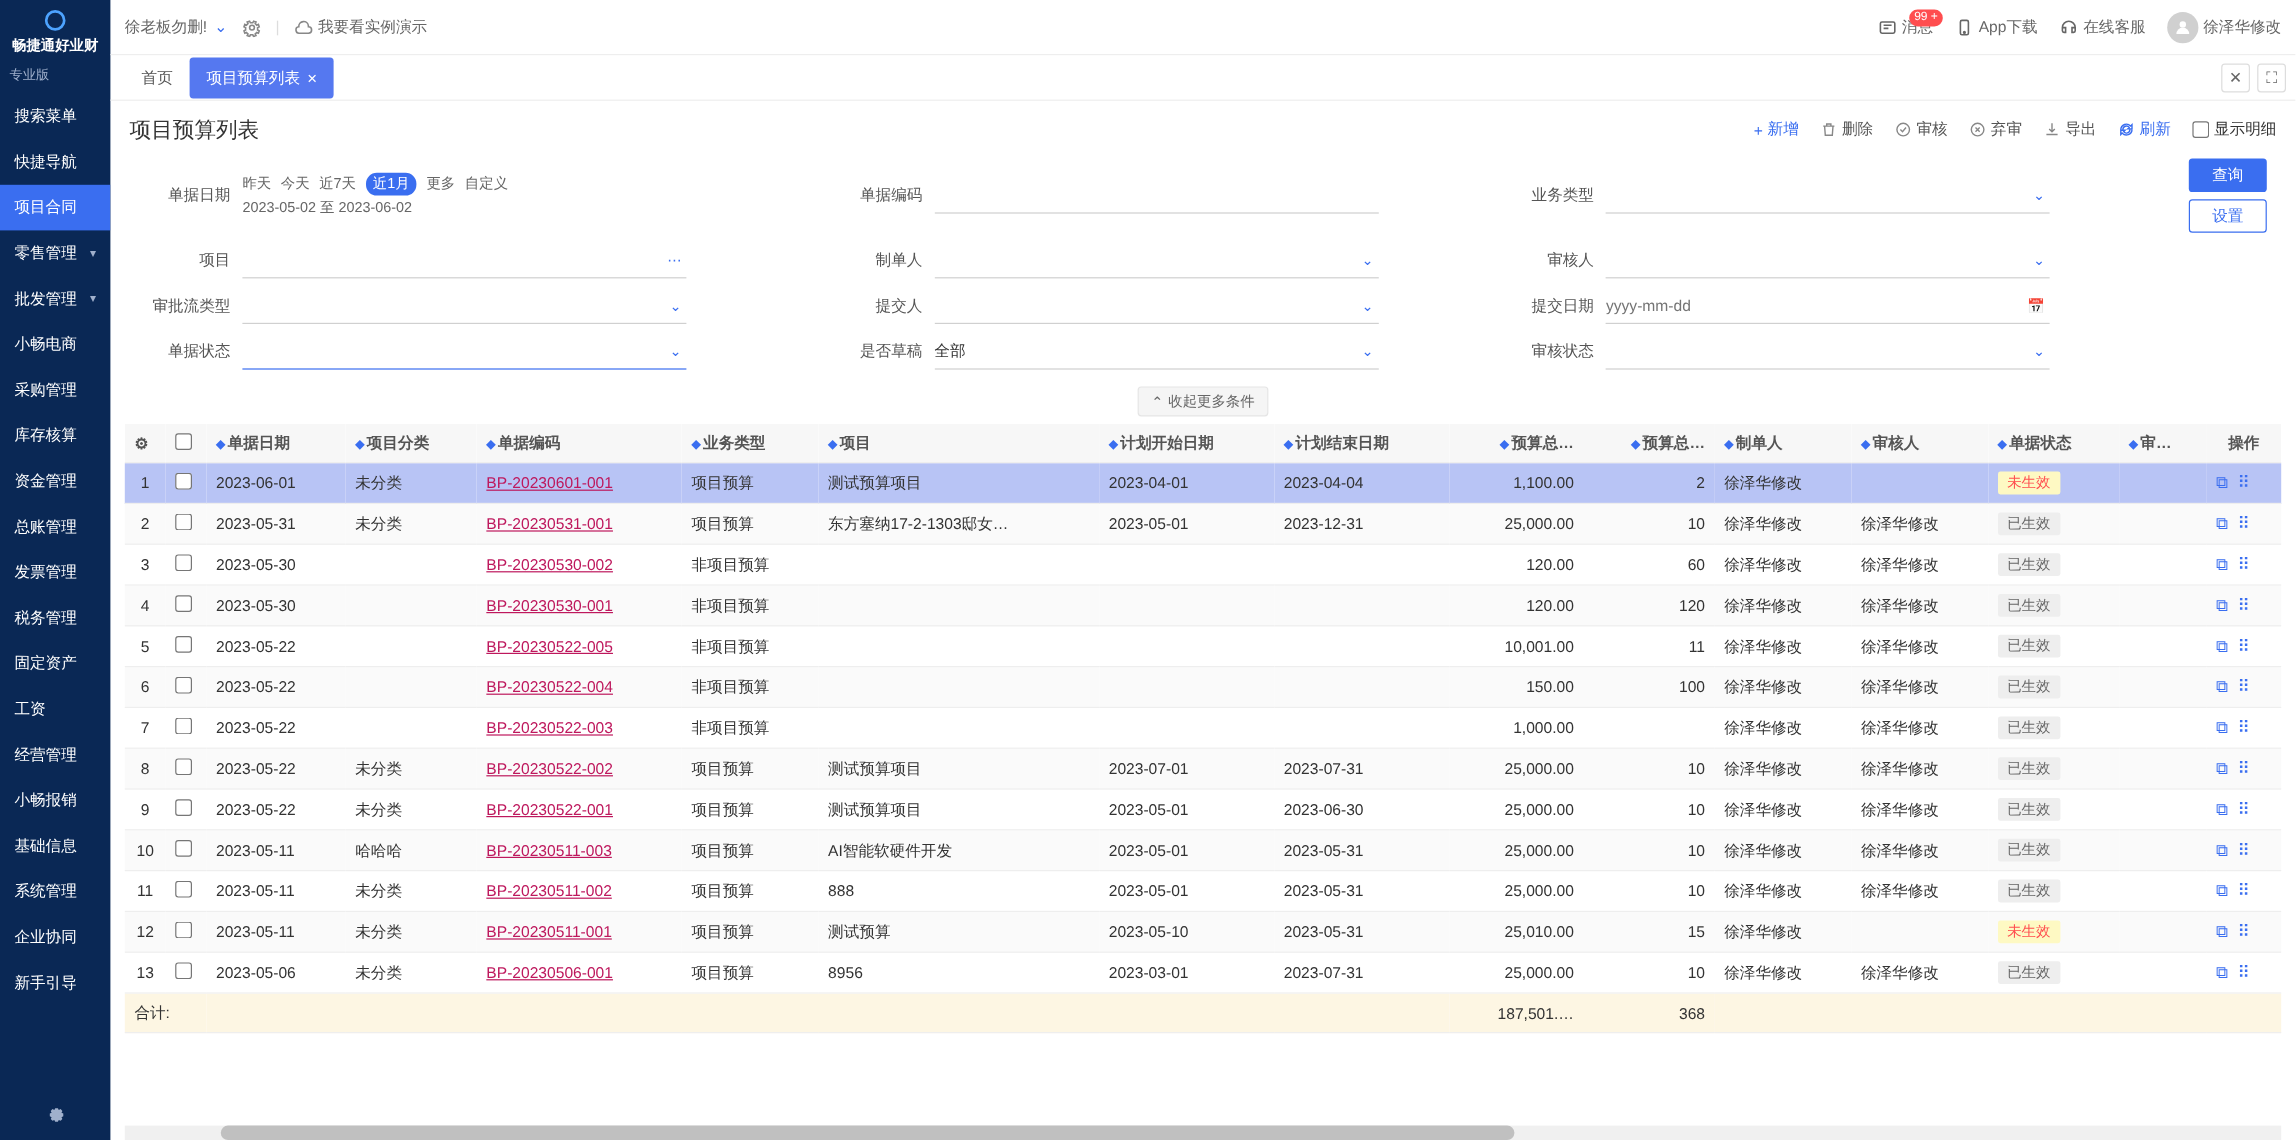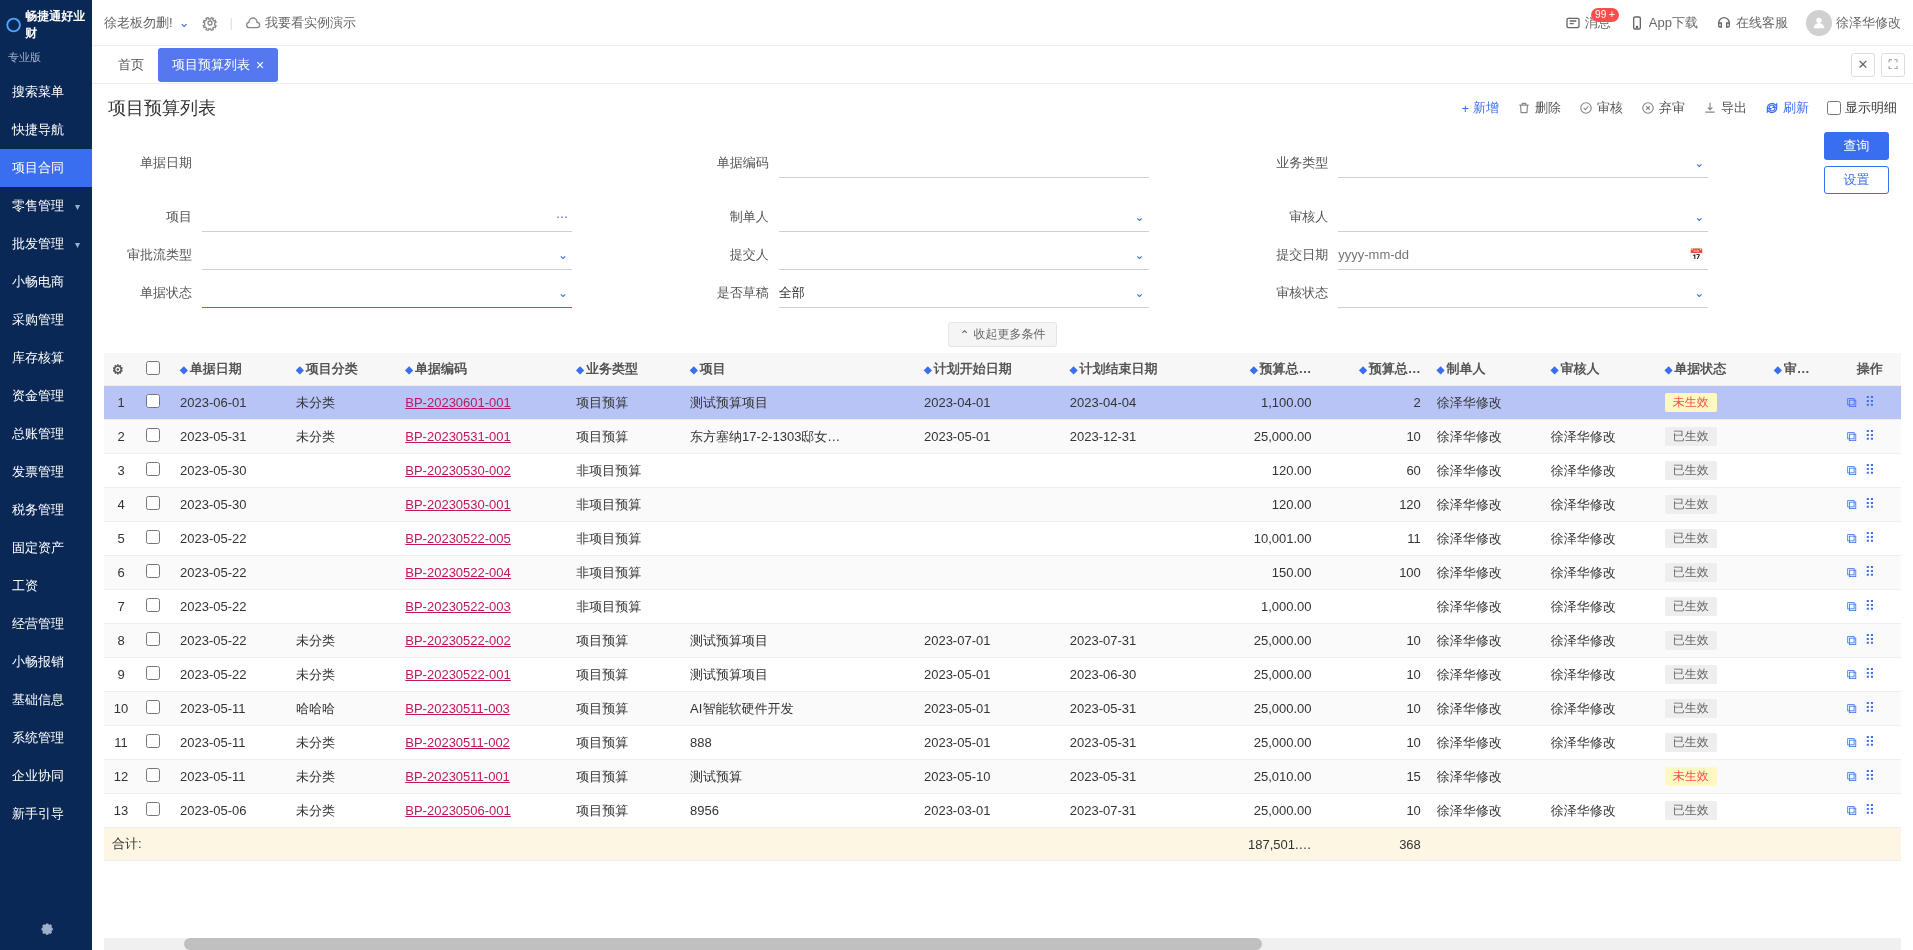--- a/index.html
+++ b/index.html
@@ -1,19 +1,19 @@
 <!DOCTYPE html>
 <html><head>
 <meta charset="utf-8">
 <style>
 * { margin: 0; padding: 0; box-sizing: border-box; }
 body { font-family: "Microsoft YaHei", -apple-system, sans-serif; font-size: 13px; color: #333; background: #fff; overflow: hidden; }
 .app { display: flex; height: 100vh; }
 .sidebar { width: 92px; background: #0a2855; color: #fff; display: flex; flex-direction: column; flex-shrink: 0; }
-.sidebar-logo { display: flex; align-items: center; padding: 8px 6px; gap: 4px; }
+.sidebar-logo { display: flex; align-items: center; padding: 8px 6px; gap: 4px; flex-direction: column; }
 .sidebar-logo svg { width: 18px; height: 18px; }
 .sidebar-logo-text { font-size: 12px; font-weight: bold; }
 .sidebar-edition { font-size: 11px; padding: 0 8px 8px; color: #a0b0cc; }
 .sidebar-menu { flex: 1; overflow-y: auto; }
 .sidebar-item { padding: 10px 12px; font-size: 13px; cursor: pointer; display: flex; align-items: center; justify-content: space-between; }
 .sidebar-item.active { background: #3a6ef0; }
 .sidebar-item .chev { font-size: 10px; color: #a0b0cc; }
 .sidebar-footer { padding: 10px; text-align: center; }
 .sidebar-footer svg { width: 18px; height: 18px; fill: #a0b0cc; }
 .main { flex: 1; display: flex; flex-direction: column; min-width: 0; }
@@ -276,20 +276,31 @@
               <input type="checkbox" style="">
               <span>显示明细</span>
             </label>
         </div>
       </div>
 
       <div class="filters">
         <div class="filter-row">
           <div class="filter-cell wide">
             <div class="flabel">单据日期</div>
+            <div class="date-range-box">
+              <div class="quick-dates">
+                <span class="qd">昨天</span>
+                <span class="qd">今天</span>
+                <span class="qd">近7天</span>
+                <span class="qd sel">近1月</span>
+                <span class="qd">更多</span>
+                <span class="qd">自定义</span>
+              </div>
+              <div class="date-text">2023-05-02 至 2023-06-02</div>
+            </div>
           </div>
           <div class="filter-cell">
               <div class="flabel">单据编码</div>
               <input class="finput" style="">
             </div>
           <div class="filter-cell">
               <div class="flabel">业务类型</div>
               <div class="finput-wrap"><input class="finput" style=""><span class="sel-arrow">⌄</span></div>
             </div>
           <div class="filter-btns">

